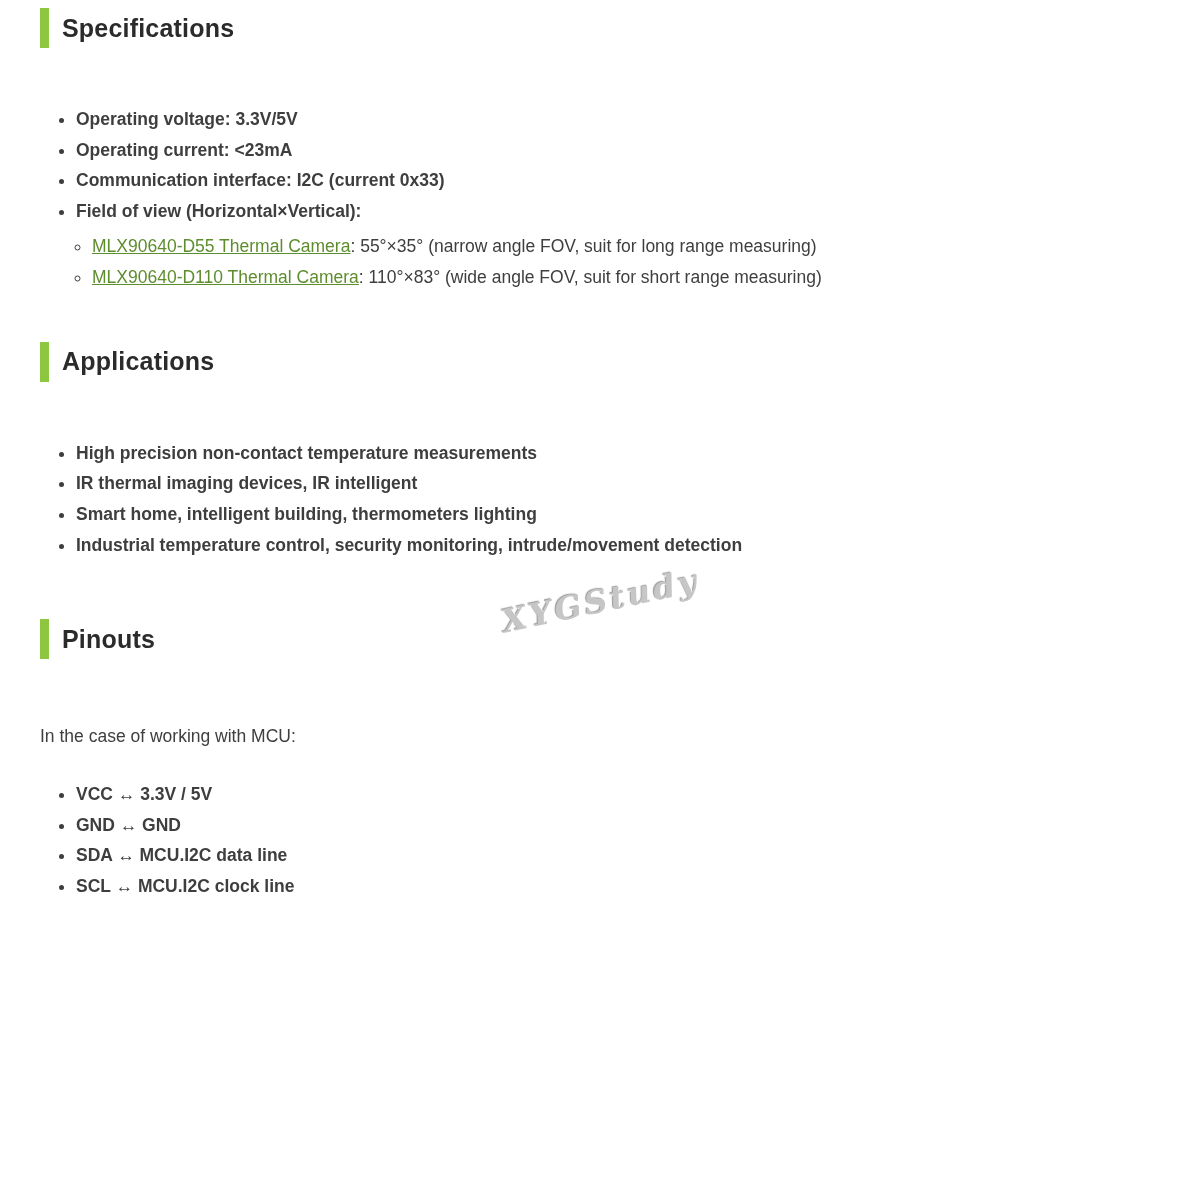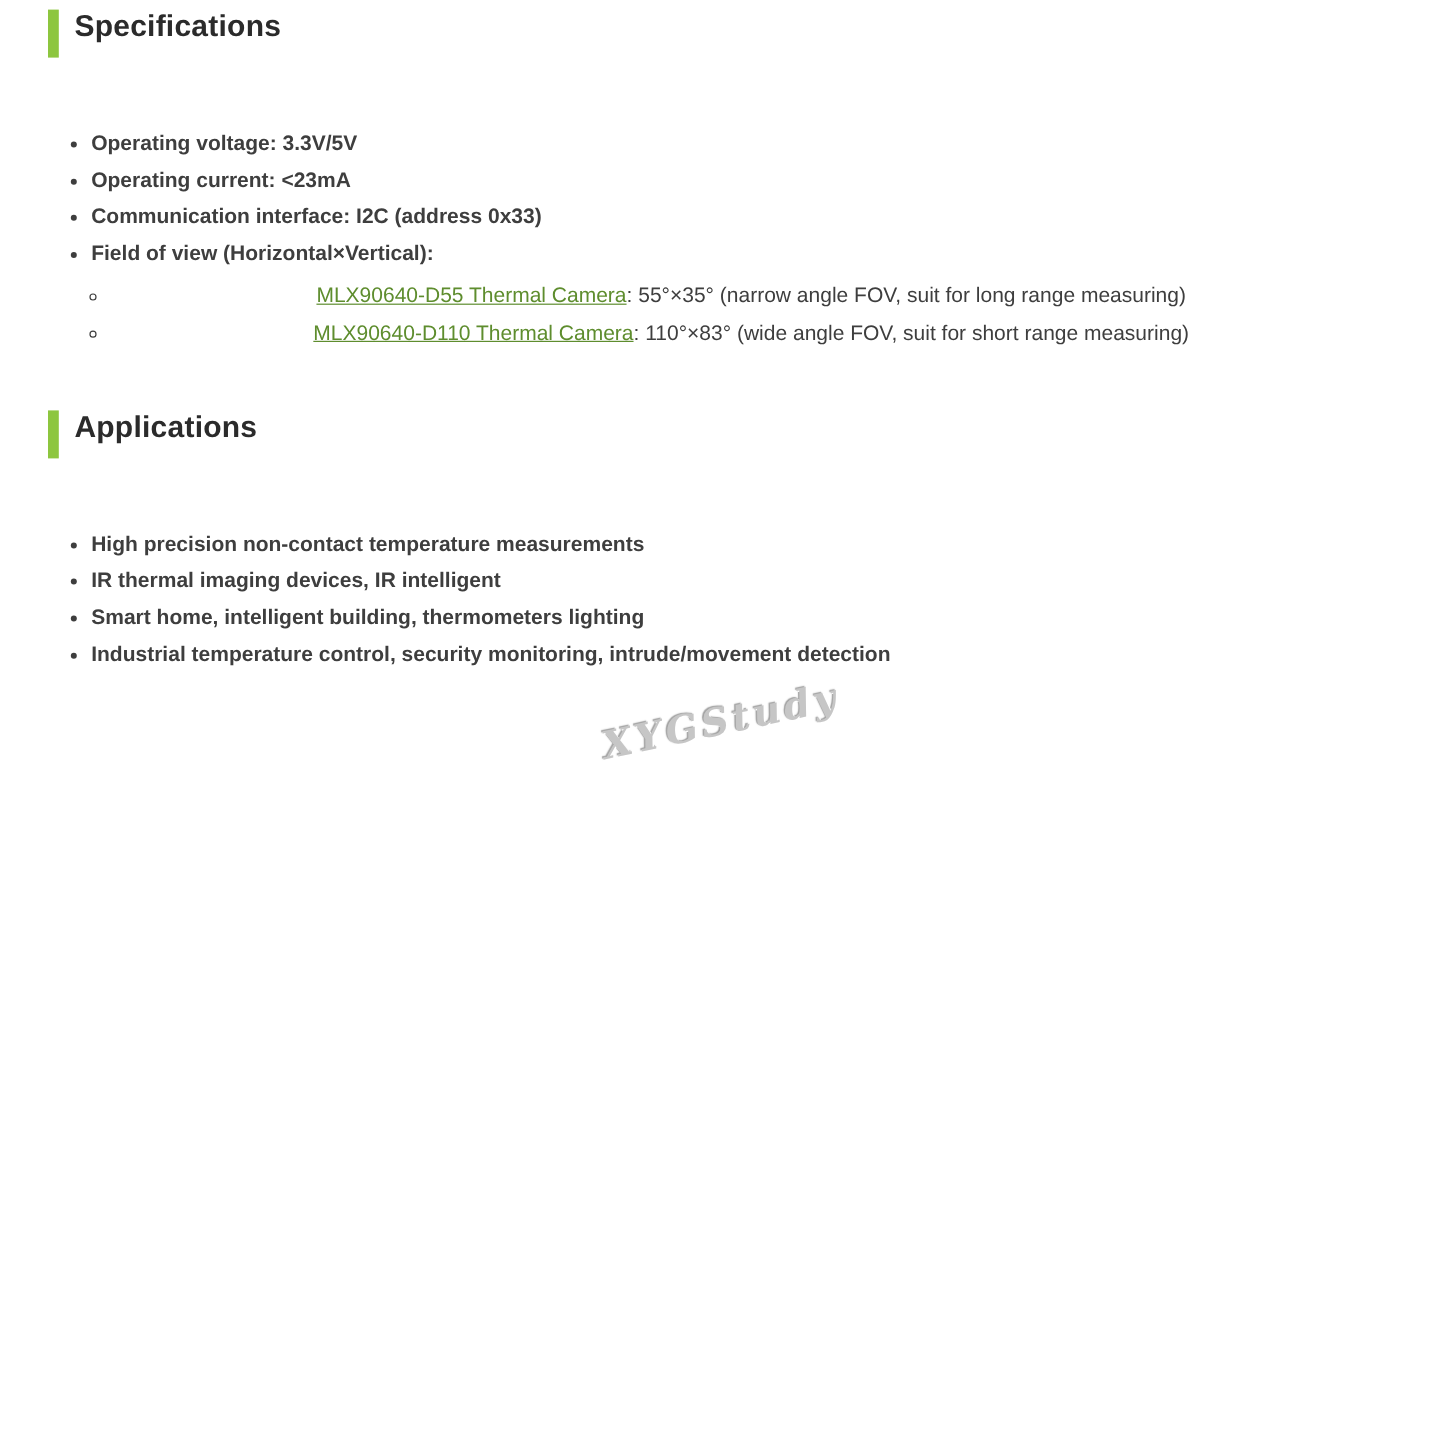--- a/index.html
+++ b/index.html
@@ -15,21 +15,21 @@
     color: #3e3e3e;
     position: relative;
     overflow: hidden;
   }
   .page {
     padding: 8px 40px 0 40px;
     position: relative;
   }
   .sec-title {
     display: flex;
-    align-items: flex-start;
+    align-items: center;
     margin: 0;
     font-size: 25px;
     font-weight: bold;
     color: #2b2b2b;
     letter-spacing: 0.2px;
   }
   .bar {
     display: inline-block;
     width: 9px;
     height: 40px;
@@ -45,21 +45,20 @@
     line-height: 1.35;
     font-weight: bold;
   }
   ul.list li { margin: 7px 0; }
   ul.sublist {
     list-style: circle;
     margin: 11px 0 11px 32px;
     padding-left: 20px;
     font-size: 17.5px;
     line-height: 1.35;
-    text-align: center;
   }
   ul.sublist li { margin: 8px 0; }
   a.wiki-link {
     color: #5e8d2e;
     text-decoration: underline;
   }
   .section-apps { margin-top: 52px; }
   .section-pinouts { margin-top: 62px; }
   .intro-text {
     margin: 66px 0 0 0;
@@ -90,21 +89,21 @@
 
   <section class="section-specs">
     <h2 class="sec-title">
       <span class="bar"></span>
       <span>Specifications</span>
     </h2>
 
     <ul class="list">
       <li>Operating voltage: 3.3V/5V</li>
       <li>Operating current: &lt;23mA</li>
-      <li>Communication interface: I2C (address 0x33)</li>
+      <li>Communication interface: I2C (current 0x33)</li>
       <li>Field of view (Horizontal×Vertical):</li>
     </ul>
 
     <ul class="sublist">
       <li>
         <a href="#" class="wiki-link">MLX90640-D55 Thermal Camera</a><span>:  55°×35° (narrow angle FOV, suit for long range measuring)</span>
       </li>
       <li>
         <a href="#" class="wiki-link">MLX90640-D110 Thermal Camera</a><span>: 110°×83° (wide angle FOV, suit for short range measuring)</span>
       </li>
@@ -121,14 +120,29 @@
     </h2>
 
     <ul class="list">
       <li>High precision non-contact temperature measurements</li>
       <li>IR thermal imaging devices, IR intelligent</li>
       <li>Smart home, intelligent building, thermometers lighting</li>
       <li>Industrial temperature control, security monitoring, intrude/movement detection</li>
     </ul>
   </section>
 
+  <section class="section-pinouts">
+    <h2 class="sec-title">
+      <span class="bar"></span>
+      <span>Pinouts</span>
+    </h2>
+
+    <p class="intro-text">In the case of working with MCU:</p>
+
+    <ul class="list pin-list">
+      <li>VCC ↔ 3.3V / 5V</li>
+      <li>GND ↔ GND</li>
+      <li>SDA ↔ MCU.I2C data line</li>
+      <li>SCL ↔ MCU.I2C clock line</li>
+    </ul>
+  </section>
 
 </div>
 
 </body></html>

